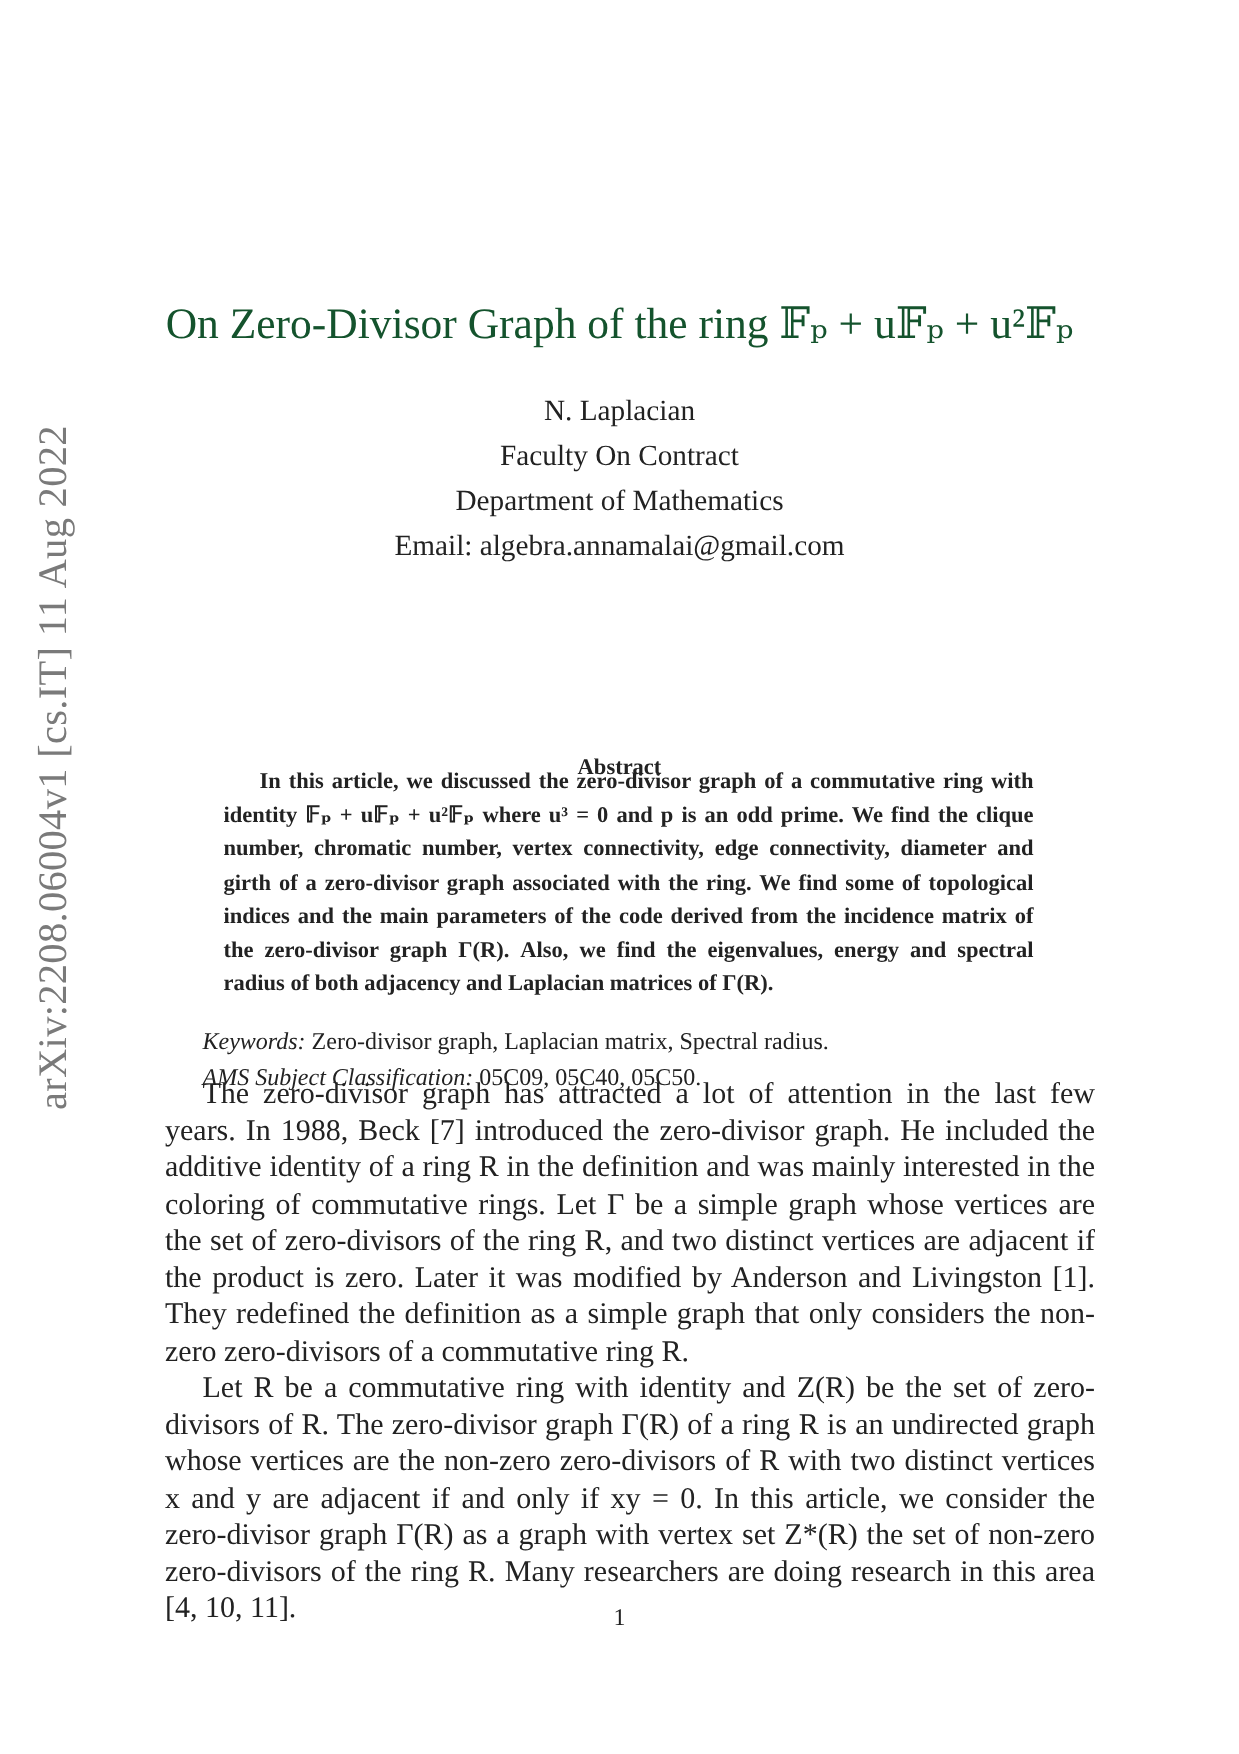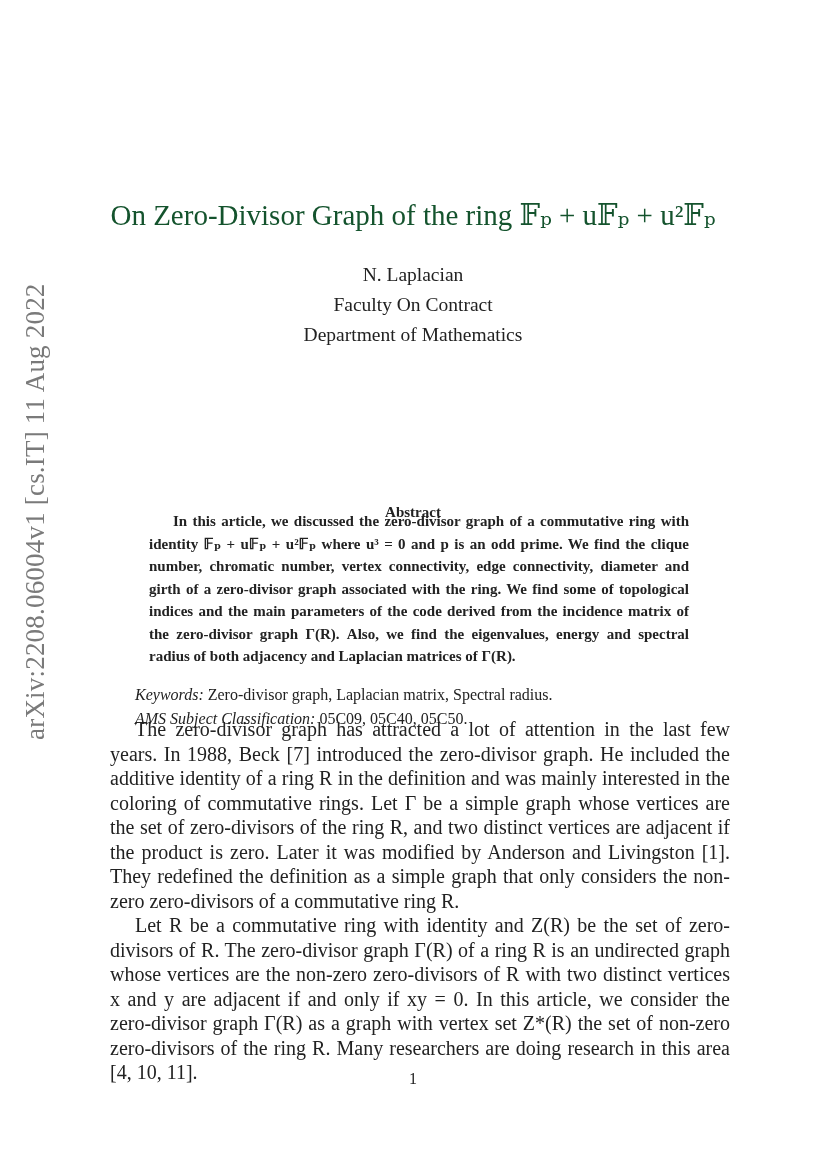--- a/index.html
+++ b/index.html
@@ -24,20 +24,21 @@
 <body>
 
 <div class="stamp">arXiv:2208.06004v1  [cs.IT]  11 Aug 2022</div>
 
 <div class="title">On Zero-Divisor Graph of the ring 𝔽ₚ + u𝔽ₚ + u²𝔽ₚ</div>
 
 <div class="authors">
   <div>N. Laplacian</div>
   <div>Faculty On Contract</div>
   <div>Department of Mathematics</div>
+  <div>Email: algebra.annamalai@gmail.com</div>
 </div>
 
 <div class="abs-h">Abstract</div>
 <div class="abstract">
   <p>In this article, we discussed the zero-divisor graph of a commutative ring with identity 𝔽ₚ + u𝔽ₚ + u²𝔽ₚ where u³ = 0 and p is an odd prime. We find the clique number, chromatic number, vertex connectivity, edge connectivity, diameter and girth of a zero-divisor graph associated with the ring. We find some of topological indices and the main parameters of the code derived from the incidence matrix of the zero-divisor graph Γ(R). Also, we find the eigenvalues, energy and spectral radius of both adjacency and Laplacian matrices of Γ(R).</p>
 </div>
 
 <div class="meta">
   <div>
     <i>Keywords:</i>

